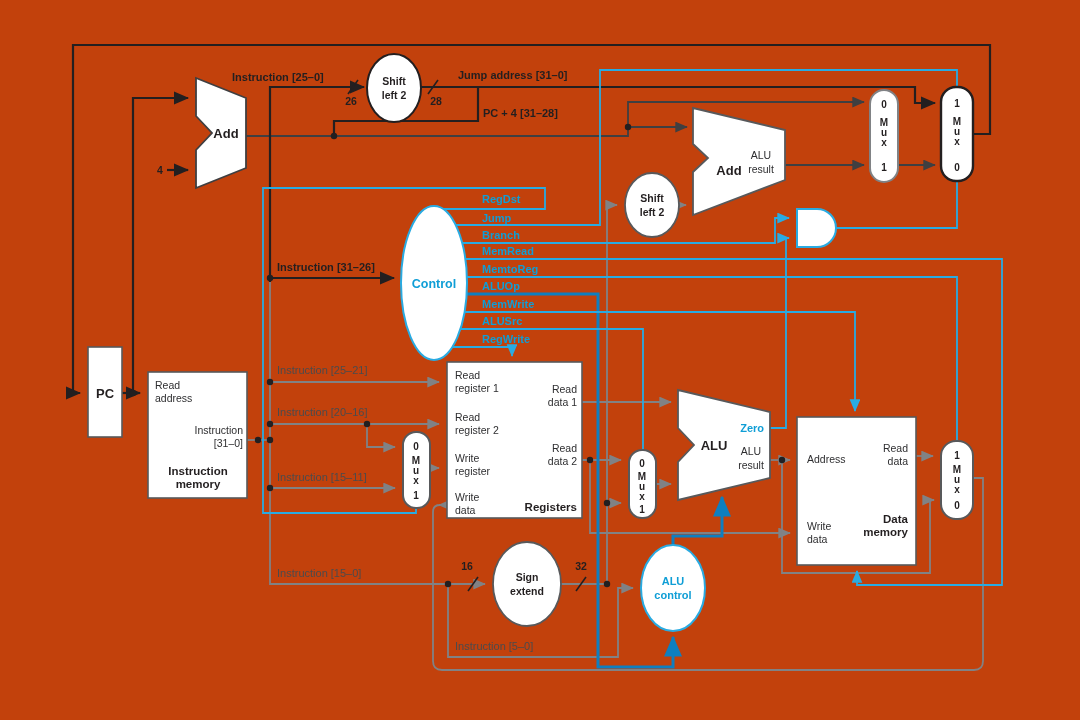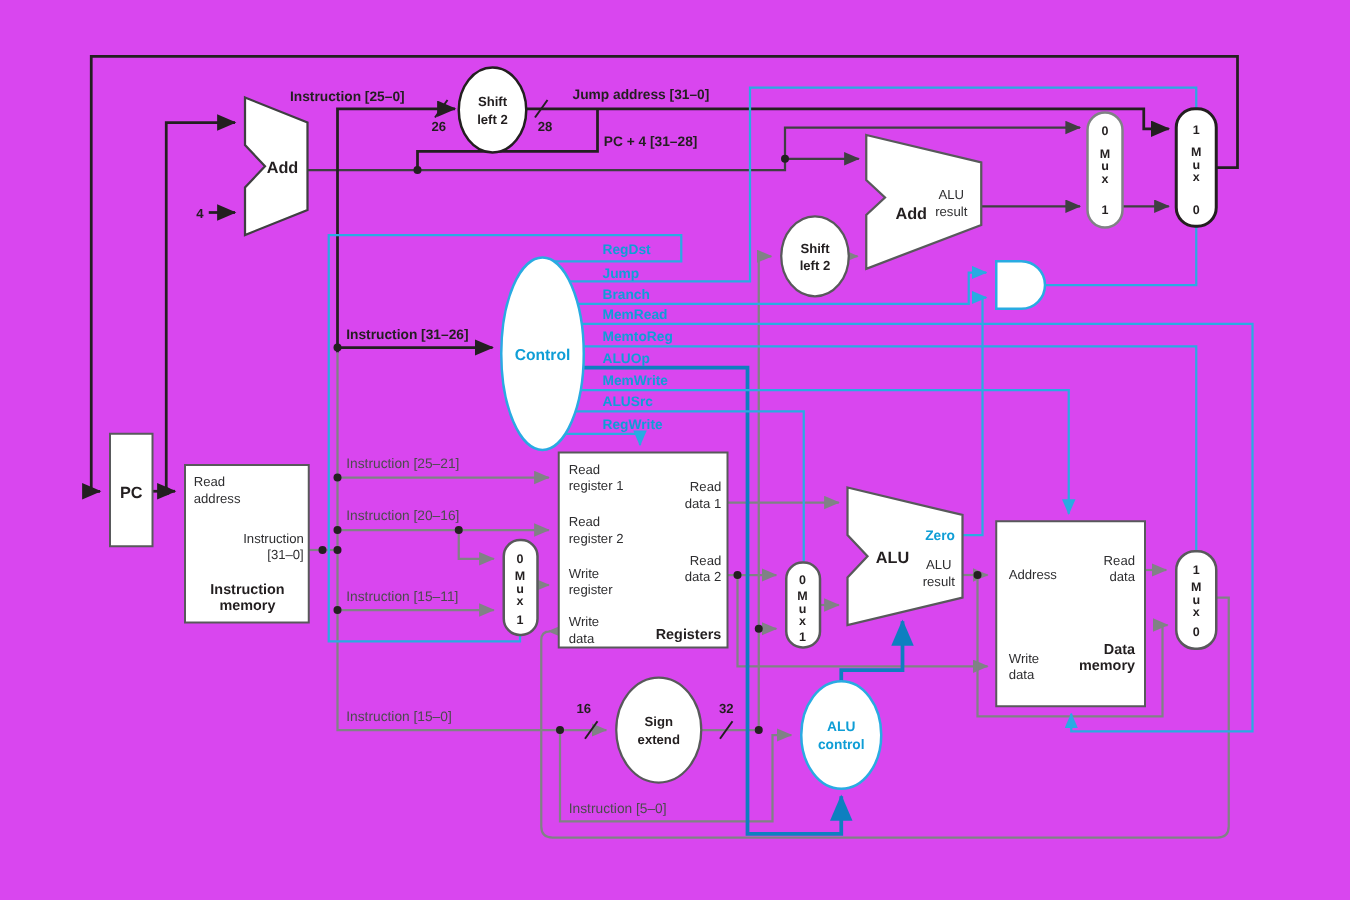--- a/index.html
+++ b/index.html
@@ -1,16 +1,16 @@
 <!DOCTYPE html>
 <html><head>
 <meta charset="utf-8">
 <style>
   html,body{margin:0;padding:0;background:#ffffff;}
-  .stage{width:1080px;height:720px;position:relative;background:#d946ef;overflow:hidden;}
+  .stage{width:1080px;height:720px;position:relative;background:#c2410c;overflow:hidden;}
   svg{display:block;}
   text{font-family:"Liberation Sans",sans-serif;}
   .t-lbl  {font-weight:bold;font-size:11px;fill:#231f20;}
   .t-field{font-size:11px;fill:#4b4b4d;}
   .t-port {font-size:10.5px;fill:#2e2e30;}
   .t-title{font-weight:bold;font-size:11.5px;fill:#231f20;}
   .t-big  {font-weight:bold;font-size:13px;fill:#231f20;}
   .t-cyan {font-weight:bold;font-size:11px;fill:#0f9ed6;}
   .t-mux  {font-weight:bold;font-size:10px;fill:#231f20;}
   .t-bit  {font-weight:bold;font-size:10.5px;fill:#231f20;}

